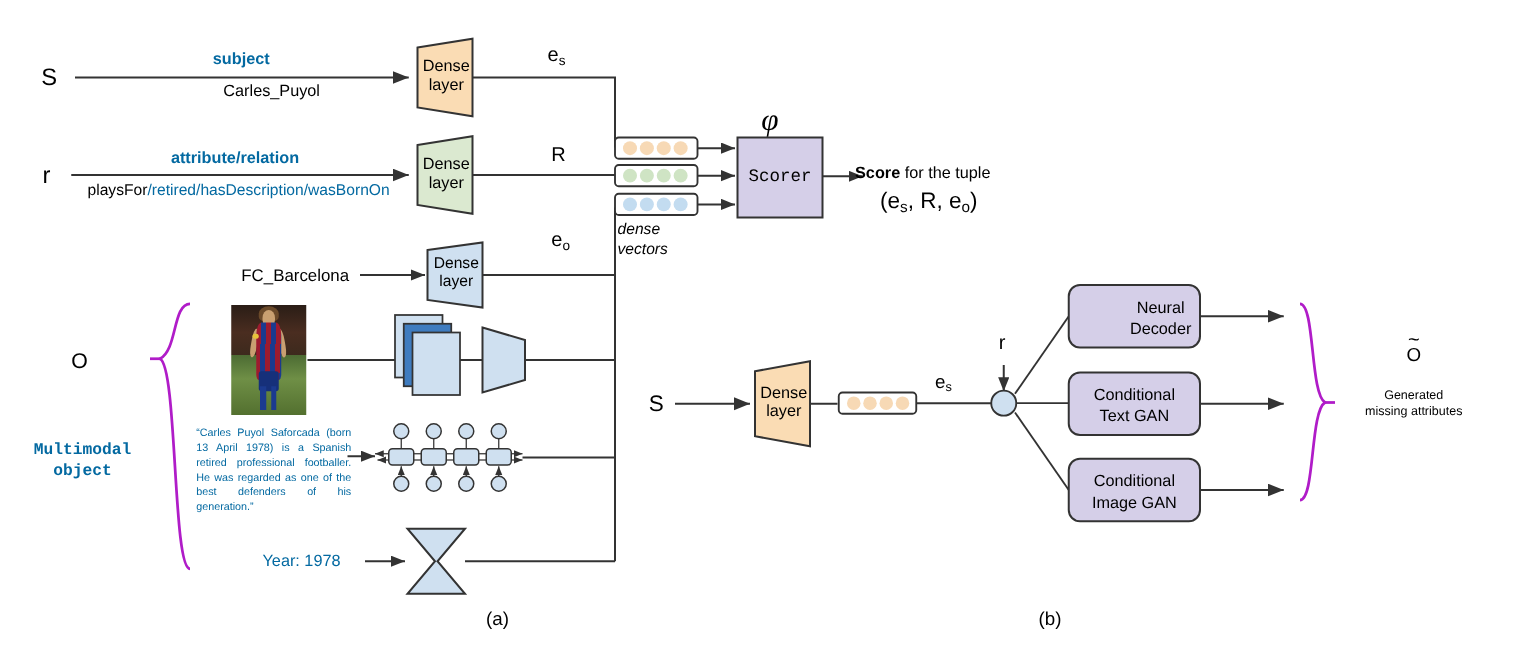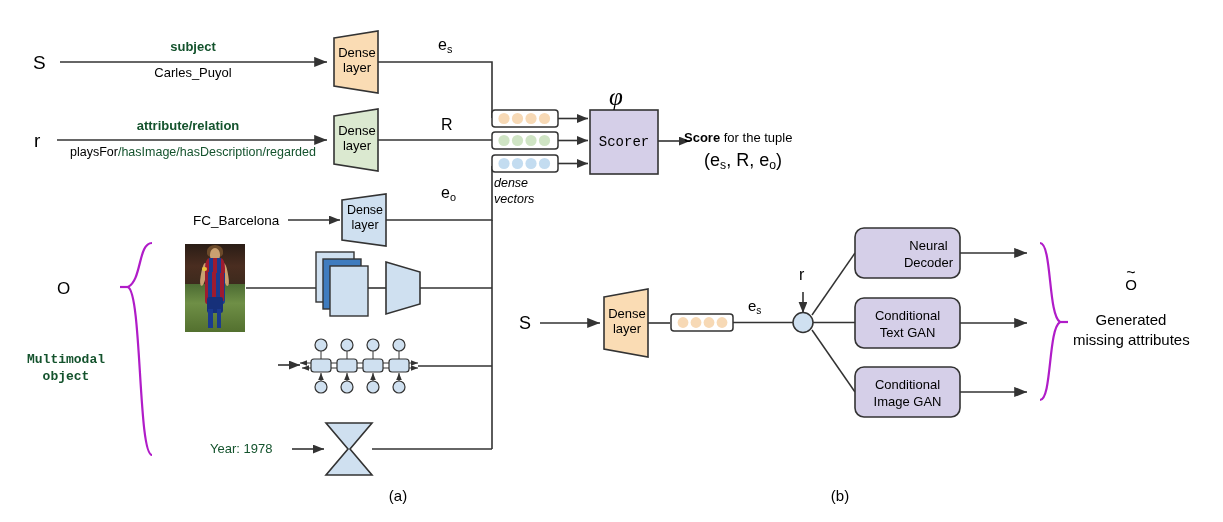--- a/index.html
+++ b/index.html
@@ -1,20 +1,20 @@
 <!DOCTYPE html>
 <html><head>
 <meta charset="utf-8">
 <style>
   html,body{margin:0;padding:0;background:#ffffff;}
   body{width:1223px;height:522px;position:relative;overflow:hidden;
        font-family:"Liberation Sans",sans-serif;color:#000;}
   .stage{position:absolute;left:0;top:0;width:1223px;height:522px;}
   .lbl{position:absolute;white-space:pre;line-height:1.18;}
-  .purple{color:#14532d;}
+  .purple{color:#0369a1;}
   .bold{font-weight:bold;text-align:right;}
   .ital{font-style:italic;}
   .ctr{text-align:center;}
   svg.layer{position:absolute;left:0;top:0;width:1223px;height:522px;overflow:visible;pointer-events:none;}
   .sub{font-size:.68em;vertical-align:-0.28em;}
   .photo{position:absolute;border:0;}
   .photo .sky{position:absolute;left:0;top:0;right:0;height:46%;
       background:linear-gradient(#2a1d16,#4a2d20 55%,#3d2a1d);}
   .photo .grass{position:absolute;left:0;bottom:0;right:0;height:54%;
       background:linear-gradient(#4c6b33,#6f8f46 40%,#53702f);}
@@ -216,24 +216,24 @@
     <div class="shorts"></div>
       <div class="leg1"></div>
       <div class="leg2"></div>
   </div>
 
   <div class="lbl" style="left:33px;top:52px;font-size:19px;">S</div>
   <div class="lbl" style="left:34px;top:130px;font-size:19px;">r</div>
   <div class="lbl" style="left:57px;top:279px;font-size:17px;">O</div>
 
   <div class="lbl bold purple ctr" style="left:130px;top:39px;width:126px;font-size:13px;">subject</div>
-  <div class="lbl ctr" style="left:130px;top:65px;width:126px;font-size:13px;">Carles_Puyol</div>
+  <div class="lbl ctr" style="left:130px;top:65px;width:126px;font-size:13px;text-align:right;">Carles_Puyol</div>
 
   <div class="lbl bold purple ctr" style="left:92px;top:118px;width:192px;font-size:13px;">attribute/relation</div>
-  <div class="lbl ctr" style="left:70px;top:145px;width:236px;font-size:12.5px;"><span>playsFor</span><span class="purple">/hasImage/hasDescription/regarded</span></div>
+  <div class="lbl ctr" style="left:70px;top:145px;width:236px;font-size:12.5px;"><span>playsFor</span><span class="purple">/retired/hasDescription/wasBornOn</span></div>
 
   <div class="lbl ctr" style="left:334px;top:45px;width:46px;font-size:13px;"><span>Dense</span><br><span>layer</span></div>
   <div class="lbl ctr" style="left:334px;top:123px;width:46px;font-size:13px;"><span>Dense</span><br><span>layer</span></div>
   <div class="lbl ctr" style="left:342px;top:203px;width:46px;font-size:12.5px;"><span>Dense</span><br><span>layer</span></div>
 
   <div class="lbl" style="left:438px;top:36px;font-size:16px;"><span>e</span><span class="sub">s</span></div>
   <div class="lbl" style="left:441px;top:116px;font-size:16px;">R</div>
   <div class="lbl" style="left:441px;top:184px;font-size:16px;"><span>e</span><span class="sub">o</span></div>
 
   <div class="lbl ital" style="left:494px;top:176px;font-size:12.5px;line-height:1.25;"><span>dense</span><br><span>vectors</span></div>
@@ -241,34 +241,35 @@
   <div class="lbl ital" style="left:609px;top:82px;font-size:25px;font-family:'Liberation Serif',serif;">φ</div>
   <div class="lbl ctr" style="left:590px;top:134px;width:68px;font-size:14px;font-family:Liberation Mono, monospace;">Scorer</div>
 
   <div class="lbl" style="left:684px;top:130px;font-size:13px;"><span class="bold">Score</span><span> for the tuple</span></div>
   <div class="lbl ctr" style="left:684px;top:150px;width:118px;font-size:18px;"><span>(e</span><span class="sub">s</span><span>, R, e</span><span class="sub">o</span><span>)</span></div>
 
   <div class="lbl bold purple ctr" style="left:10px;top:352px;width:112px;font-size:13px;line-height:1.3;font-family:Liberation Mono, monospace;"><span>Multimodal</span><br><span>object</span></div>
 
   <div class="lbl" style="left:193px;top:213px;font-size:13.5px;">FC_Barcelona</div>
 
+  <div class="lbl purple" style="left:157px;top:341px;width:124px;font-size:8.6px;line-height:1.38;text-align:justify;white-space:normal;">“Carles Puyol Saforcada (born 13 April 1978) is a Spanish retired professional footballer. He was regarded as one of the best defenders of his generation.”</div>
 
   <div class="lbl purple" style="left:210px;top:441px;font-size:13px;">Year: 1978</div>
 
   <div class="lbl" style="left:519px;top:313px;font-size:18px;">S</div>
   <div class="lbl" style="left:799px;top:266px;font-size:16px;">r</div>
 
   <div class="lbl ctr" style="left:604px;top:306px;width:46px;font-size:13px;"><span>Dense</span><br><span>layer</span></div>
 
   <div class="lbl" style="left:748px;top:297px;font-size:15px;"><span>e</span><span class="sub">s</span></div>
 
   <div class="lbl ctr" style="left:855px;top:237px;width:105px;font-size:13px;line-height:1.34;padding-left:21px;"><span>Neural</span><br><span>Decoder</span></div>
   <div class="lbl ctr" style="left:855px;top:307px;width:105px;font-size:13px;line-height:1.34;"><span>Conditional</span><br><span>Text GAN</span></div>
   <div class="lbl ctr" style="left:855px;top:376px;width:105px;font-size:13px;line-height:1.34;"><span>Conditional</span><br><span>Image GAN</span></div>
 
   <div class="lbl ctr" style="left:1111px;top:266px;width:40px;font-size:15px;line-height:0.82;"><span style="font-size:16px;">~</span><br><span>O</span></div>
 
-  <div class="lbl ctr" style="left:1073px;top:310px;width:116px;font-size:15px;line-height:1.32;"><span>Generated</span><br><span>missing attributes</span></div>
+  <div class="lbl ctr" style="left:1073px;top:310px;width:116px;font-size:10px;line-height:1.32;"><span>Generated</span><br><span>missing attributes</span></div>
 
   <div class="lbl ctr" style="left:378px;top:487px;width:40px;font-size:15px;">(a)</div>
   <div class="lbl ctr" style="left:820px;top:487px;width:40px;font-size:15px;">(b)</div>
 
 </div>
 
 </body></html>

